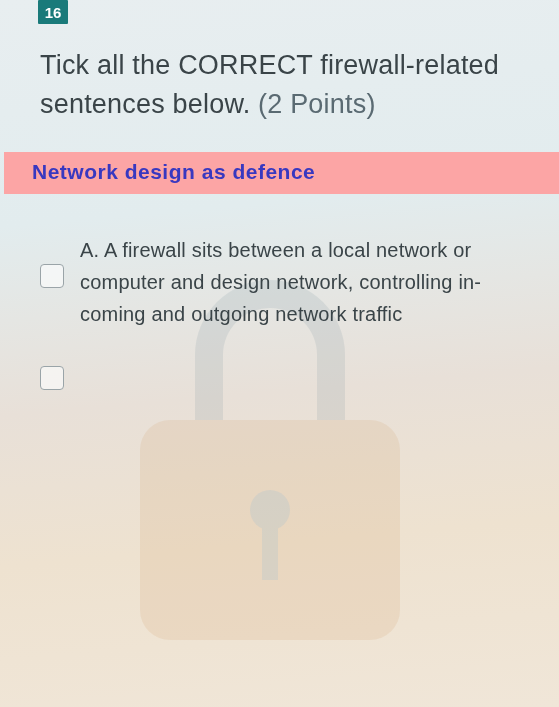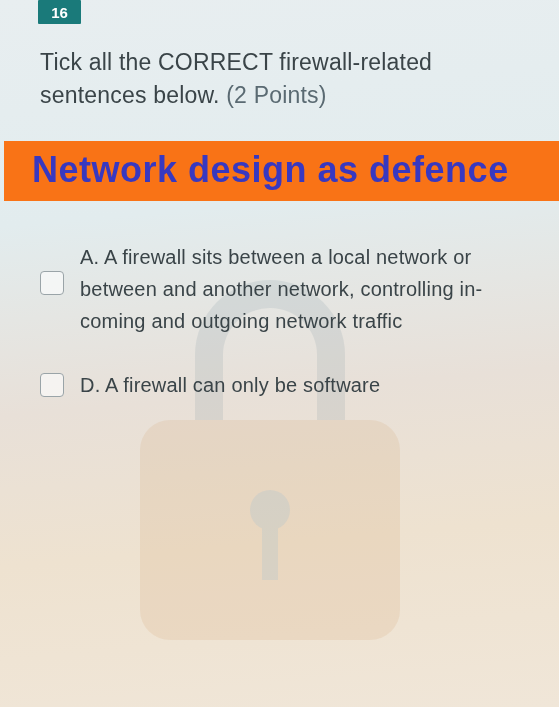--- a/index.html
+++ b/index.html
@@ -61,44 +61,44 @@
   }
   .content {
     position: relative;
     padding: 0 30px 0 40px;
   }
   .qnum {
     background: #1a7a7a;
     color: #fff;
     font-weight: 700;
     font-size: 15px;
-    width: 43px;
+    width: 30px;
     height: 24px;
     display: flex;
     align-items: center;
     justify-content: center;
     margin-bottom: 22px;
     margin-left: -2px;
     border-radius: 1px;
   }
   .question {
-    font-size: 23px;
+    font-size: 27px;
     color: #3a4448;
     line-height: 1.45;
     margin-bottom: 28px;
     letter-spacing: 0.2px;
   }
   .points {
     color: #5a6a72;
   }
   .banner {
-    background: #f97316;
+    background: #fca5a5;
     color: #3838c0;
     font-weight: 700;
-    font-size: 36px;
+    font-size: 21px;
     padding: 8px 10px 10px 10px;
     margin-left: -36px;
     margin-right: -30px;
     padding-left: 28px;
     white-space: nowrap;
     overflow: hidden;
     letter-spacing: 0.5px;
   }
   .options {
     margin-top: 40px;
@@ -145,20 +145,19 @@
   <div class="question">
     <span>Tick all the CORRECT firewall-related sentences below.</span>
     <span class="points">(2 Points)</span>
   </div>
 
   <div class="banner">Network design as defence</div>
 
   <div class="options">
     <div class="option">
       <div class="checkbox"></div>
-      <div class="option-text">A. A firewall sits between a local network or between and another network, controlling in-coming and outgoing network traffic</div>
+      <div class="option-text">A. A firewall sits between a local network or computer and design network, controlling in-coming and outgoing network traffic</div>
     </div>
     <div class="option">
       <div class="checkbox"></div>
-      <div class="option-text">D. A firewall can only be software</div>
     </div>
   </div>
 </div>
 
 </body></html>

